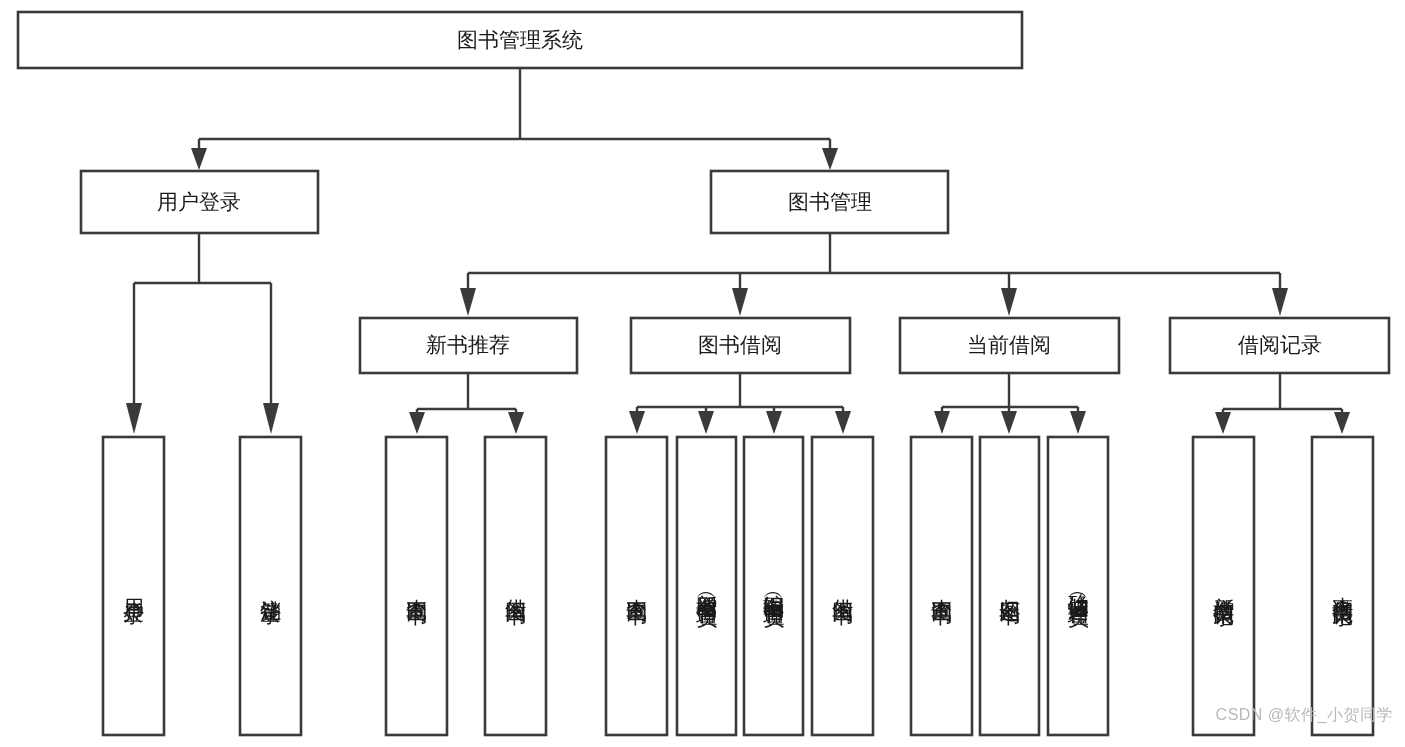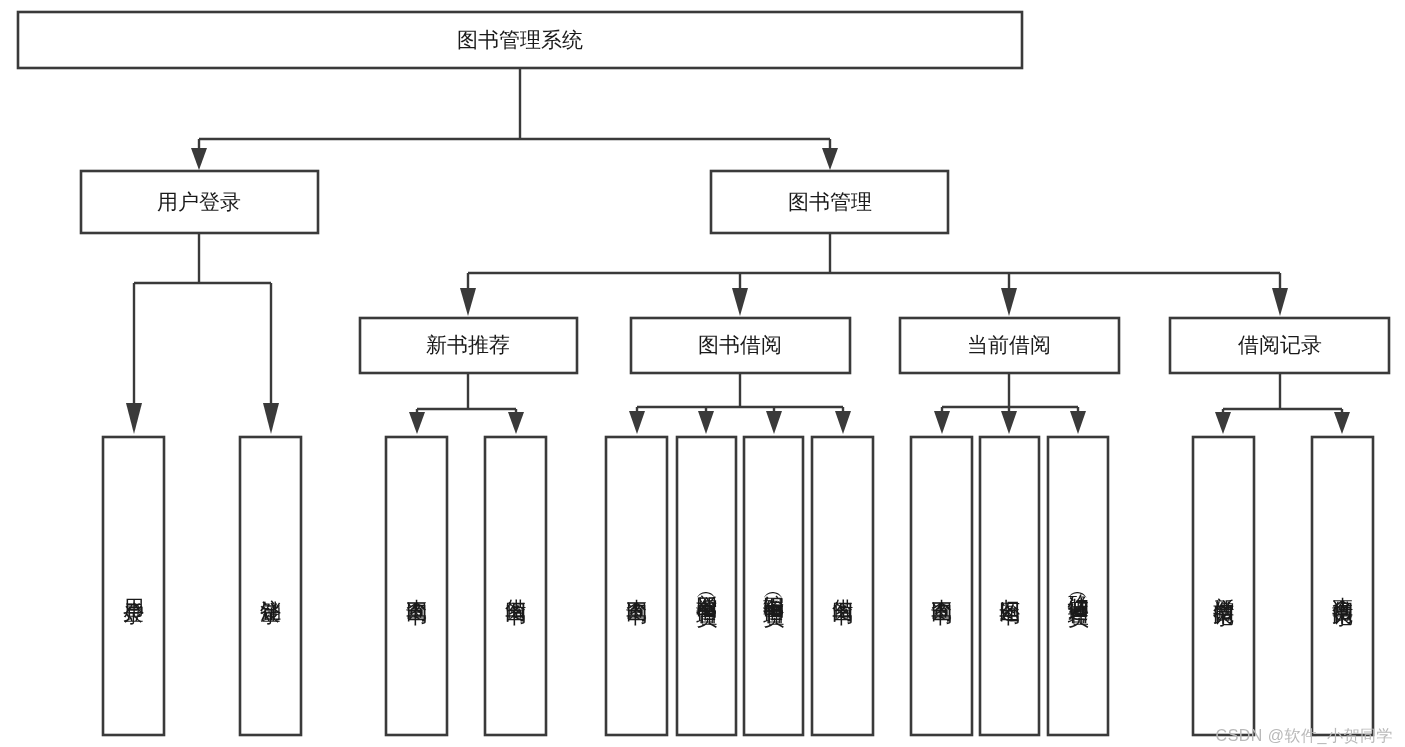--- a/index.html
+++ b/index.html
@@ -51,21 +51,21 @@
     font-size: 21px;
     line-height: 1.25;
     letter-spacing: 2px;
     color: #1a1a1a;
     white-space: nowrap;
     pointer-events: none;
   }
   .watermark {
     position: absolute;
     right: 12px;
-    bottom: 0;
+    bottom: 21px;
     font-family: "Liberation Sans", "DejaVu Sans", sans-serif;
     font-size: 16px;
     color: #b9b9b9;
     letter-spacing: 0.5px;
     user-select: none;
   }
 </style>
 </head>
 <body>
 

